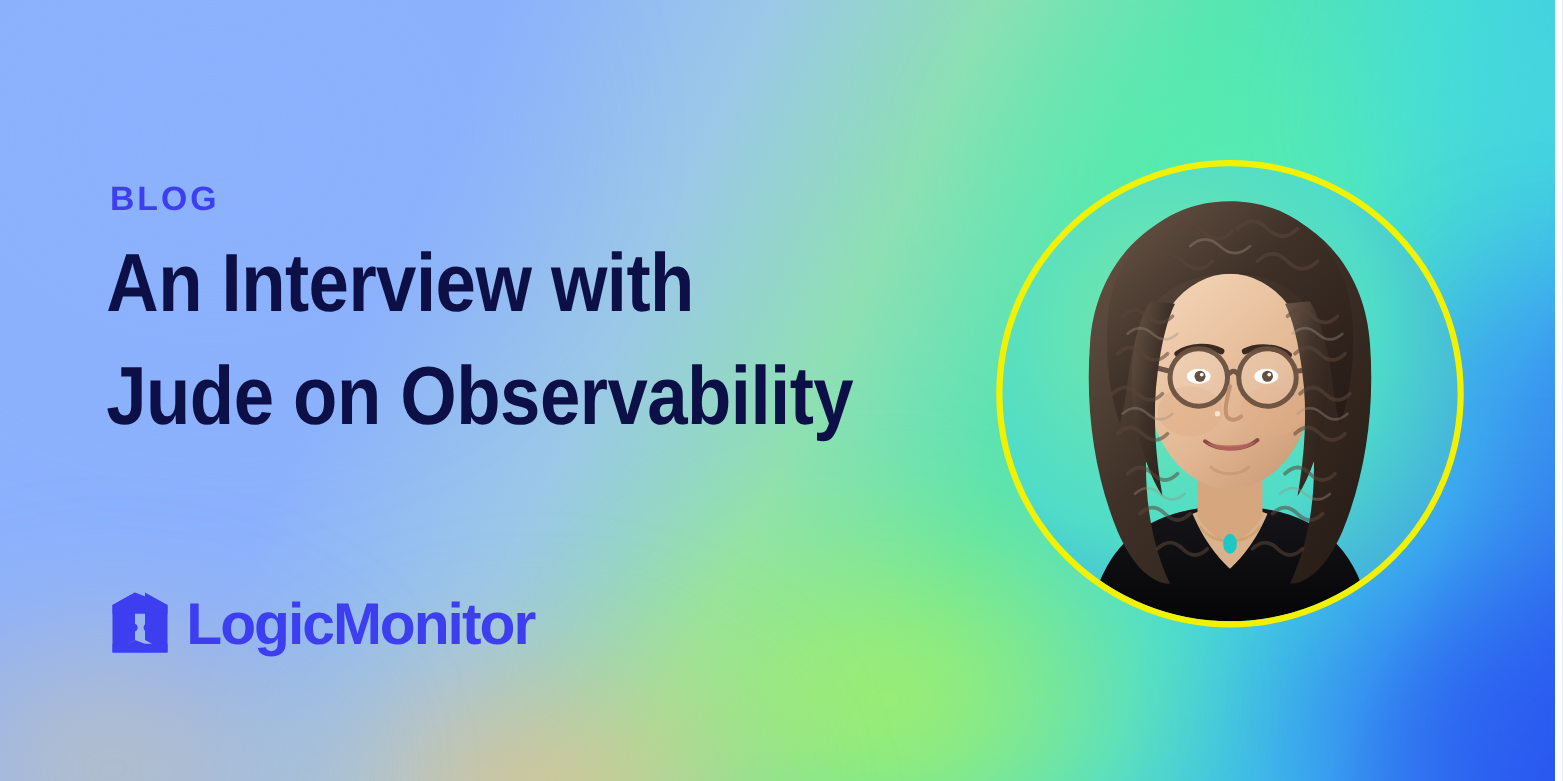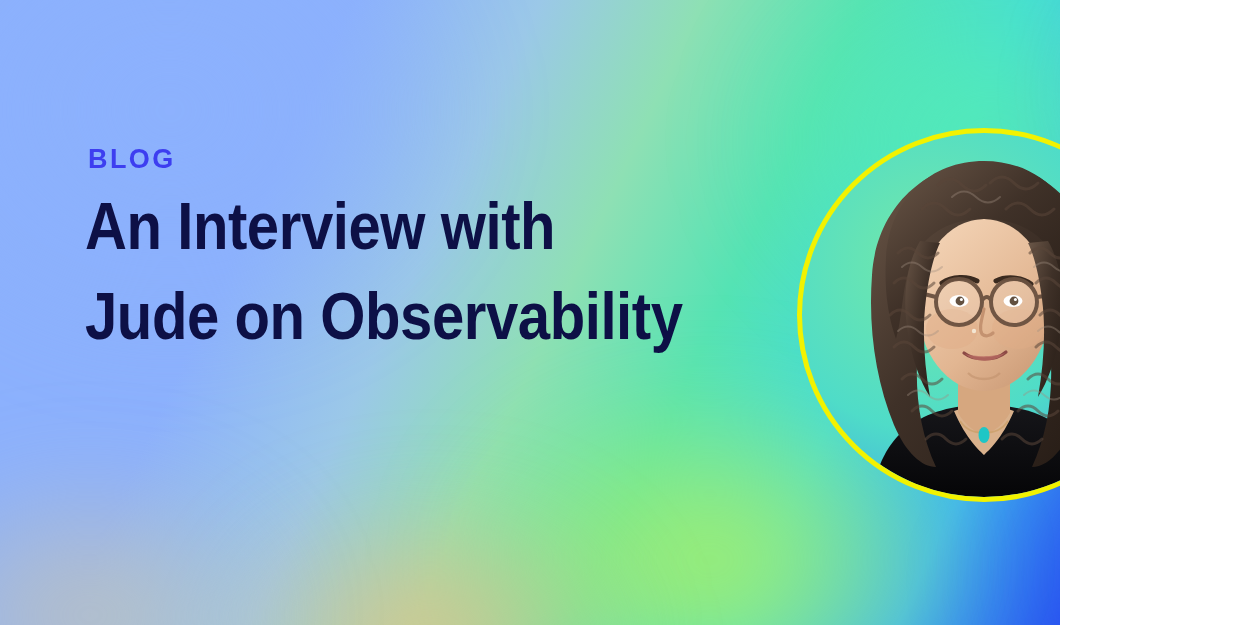--- a/index.html
+++ b/index.html
@@ -6,21 +6,21 @@
     margin: 0;
     padding: 0;
     background: #ffffff;
   }
   body {
     font-family: "Liberation Sans", sans-serif;
   }
 
   #banner {
     position: relative;
-    width: 1060px;
+    width: 1244px;
     height: 625px;
     overflow: hidden;
     background: #8cb1fd;
   }
 
   
   .bg-layer {
     position: absolute;
     inset: 0;
     pointer-events: none;
@@ -187,20 +187,39 @@
 
   <div class="content">
 
     <div class="eyebrow">BLOG</div>
 
     <h1 class="headline">
       <span class="line">An Interview with</span>
       <span class="line">Jude on Observability</span>
     </h1>
 
+    <div class="logo">
+      <span class="logo-mark-box">
+        <svg class="logo-mark" viewBox="0 0 48 52" xmlns="http://www.w3.org/2000/svg" aria-hidden="true">
+
+          <path d="M2 12 L20 2 L20 40 L2 50 Z" fill="#3d3ef0"></path>
+
+          <path d="M28 2 L46 12 L46 50 L28 40 Z" fill="#3d3ef0"></path>
+
+          <path d="M2 12 L46 12 L46 19 L2 19 Z" fill="#3d3ef0"></path>
+          <path d="M2 43 L46 43 L46 50 L2 50 Z" fill="#3d3ef0"></path>
+          <path d="M2 12 L20 2 L46 12 L28 12 Z" fill="#3d3ef0"></path>
+          <path d="M2 50 L20 40 L46 50 L28 50 Z" fill="#3d3ef0"></path>
+
+          <circle cx="19" cy="30" r="3.1" fill="#3d3ef0"></circle>
+          <circle cx="30" cy="30" r="3.1" fill="#3d3ef0"></circle>
+        </svg>
+      </span>
+      <span class="logo-word">LogicMonitor</span>
+    </div>
   </div>
 
   <div class="portrait-wrap">
     <div class="portrait-clip">
       <svg class="portrait-svg" viewBox="0 0 364 364" xmlns="http://www.w3.org/2000/svg" aria-hidden="true">
         <defs>
           <radialGradient id="bgBehind" cx="35%" cy="35%" r="85%">
             <stop offset="0%" stop-color="#74e8a8"></stop>
             <stop offset="55%" stop-color="#4fdcc8"></stop>
             <stop offset="100%" stop-color="#3e9ce8"></stop>

